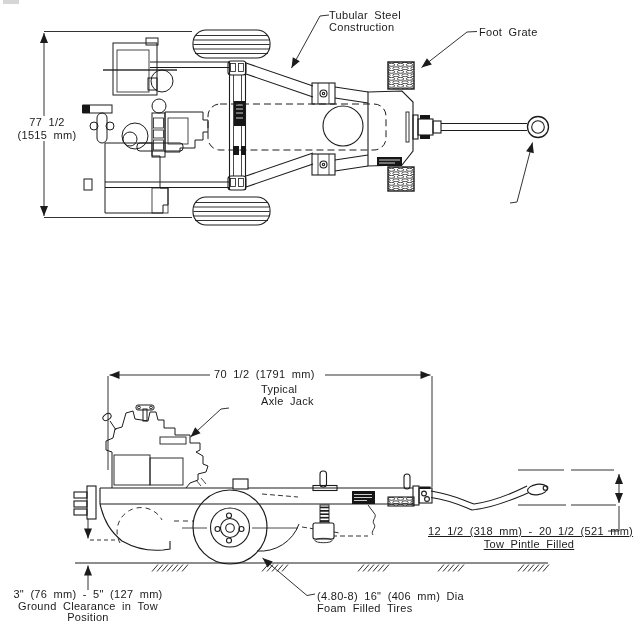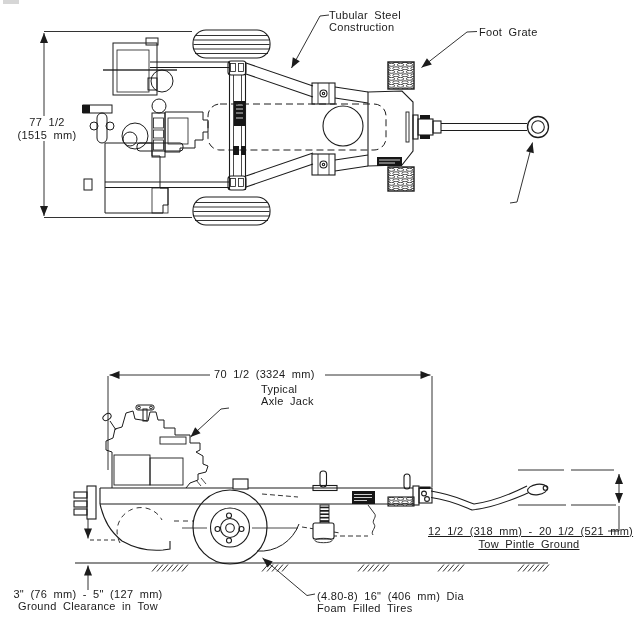--- a/index.html
+++ b/index.html
@@ -275,36 +275,37 @@
   <div>Foot Grate</div>
 </div>
 
 <div class="lbl ctr" style="left:16px;top:116px;width:62px;line-height:13px;">
   <div>77 1/2</div>
   <div>(1515 mm)</div>
 </div>
 
 
 <div class="lbl" style="left:214px;top:368px;">
-  <div>70 1/2 (3324 mm)</div>
+  <div>70 1/2 (1791 mm)</div>
 </div>
 
 <div class="lbl" style="left:229px;top:383px;margin-left:32px;">
   <div>Typical</div>
   <div>Axle Jack</div>
 </div>
 
 <div class="lbl ctr" style="left:428px;top:525px;width:202px;line-height:12.5px;text-decoration:underline;">
   <div>12 1/2 (318 mm) - 20 1/2 (521 mm)</div>
-  <div>Tow Pintle Ground</div>
+  <div>Tow Pintle Filled</div>
 </div>
 
 <div class="lbl ctr" style="left:8px;top:589px;width:160px;line-height:11.5px;">
   <div>3" (76 mm) - 5" (127 mm)</div>
   <div>Ground Clearance in Tow</div>
+  <div>Position</div>
 </div>
 
 <div class="lbl" style="left:317px;top:590px;">
   <div>(4.80-8) 16" (406 mm) Dia</div>
   <div>Foam Filled Tires</div>
 </div>
 
 </div>
 
 </body></html>

